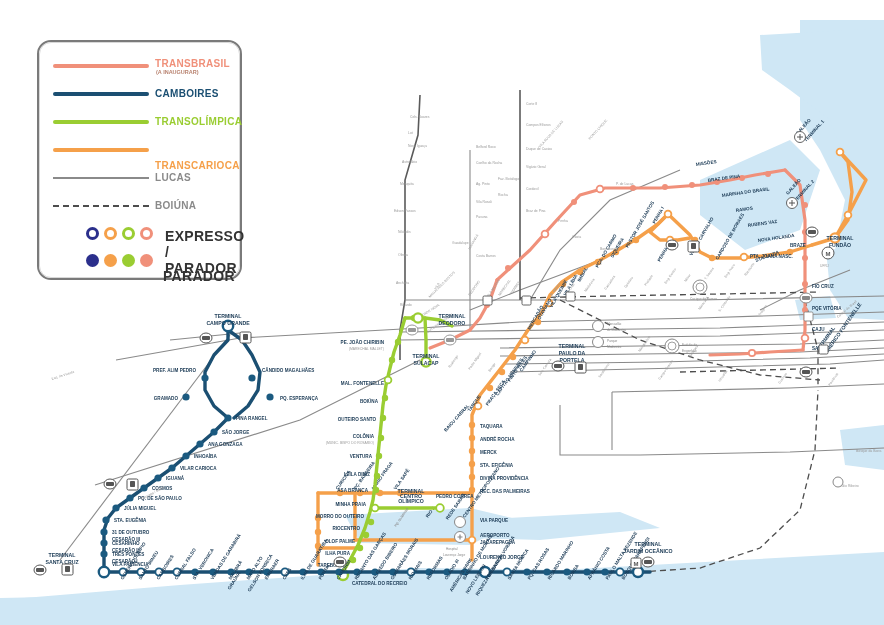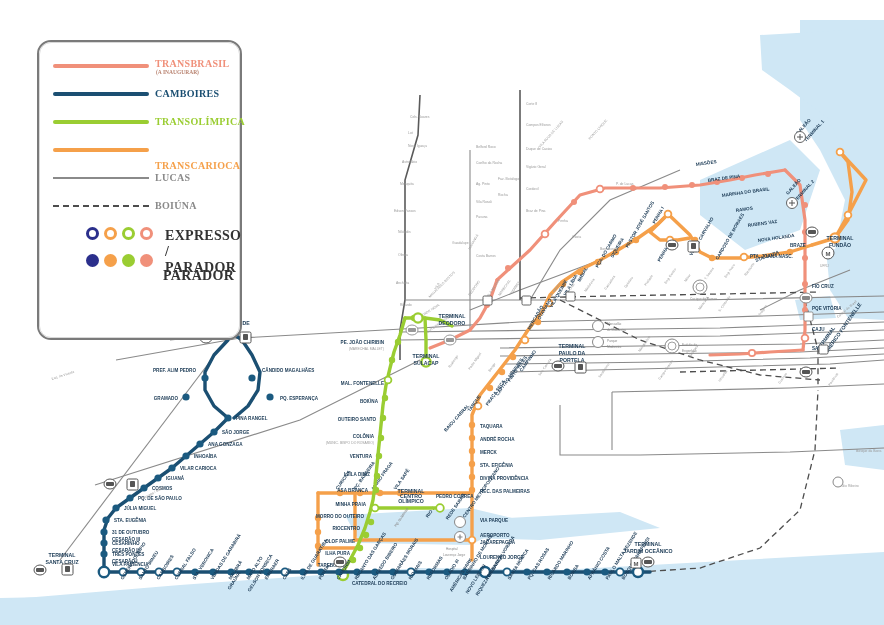--- a/index.html
+++ b/index.html
@@ -613,21 +613,21 @@
     </g>
     <g>
       <rect x="483" y="296" width="9" height="9" rx="1.3" fill="#fff" stroke="#555" stroke-width="0.9"></rect>
     </g>
     <g>
       <rect x="566" y="292" width="9" height="9" rx="1.3" fill="#fff" stroke="#555" stroke-width="0.9"></rect>
     </g>
   </g>
 </svg>
 
-<div id="legend" style="position:absolute;left:37px;top:40px;width:205px;height:300px;background:#fff;border:2.5px solid #7A7A7A;border-radius:14px;box-sizing:border-box;font-family:Liberation Serif, serif;">
+<div id="legend" style="position:absolute;left:37px;top:40px;width:205px;height:240px;background:#fff;border:2.5px solid #7A7A7A;border-radius:14px;box-sizing:border-box;">
   <div style="position:absolute;left:0;top:0;width:100%;height:100%;border:1px solid #D8D8D8;border-radius:12px;box-sizing:border-box;"></div>
 
   <div style="position:absolute;left:14px;top:16px;width:178px;height:18px;">
     <div style="position:absolute;left:0;top:6px;width:96px;height:4px;background:#F0907A;border-radius:2px;"></div>
     <div class="lg-title" style="position:absolute;left:102px;top:0;color:#F0907A;">TRANSBRASIL</div>
     <div class="lg-sub" style="position:absolute;left:103px;top:11px;color:#B8826F;">(A INAUGURAR)</div>
   </div>
 
   <div style="position:absolute;left:14px;top:46px;width:178px;height:14px;">
     <div style="position:absolute;left:0;top:4px;width:96px;height:4px;background:#1B4F72;border-radius:2px;"></div>

